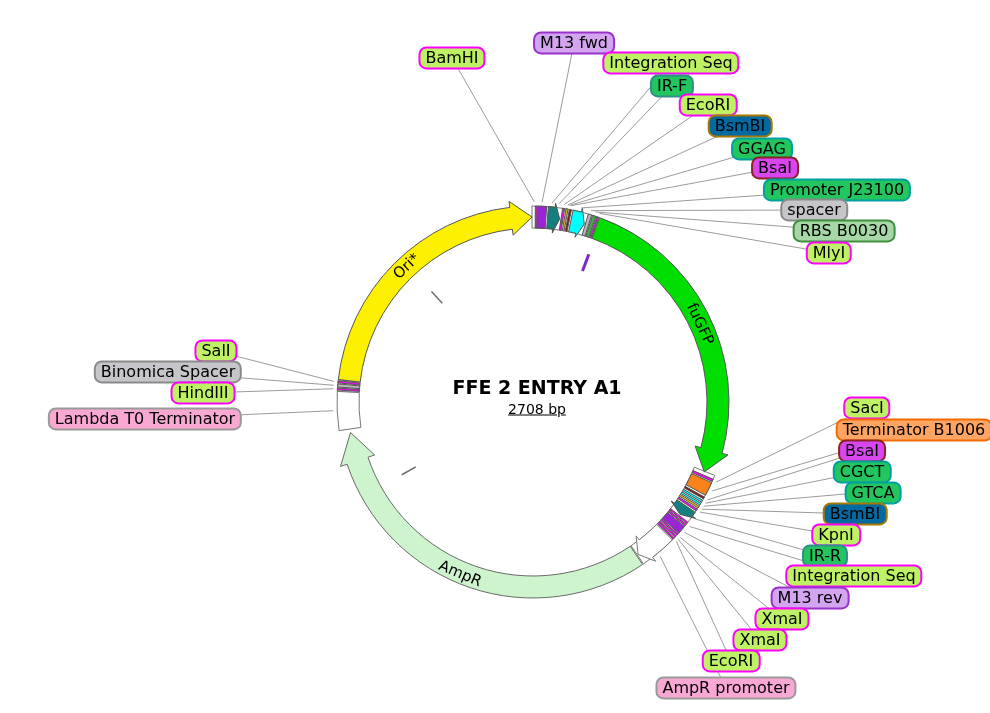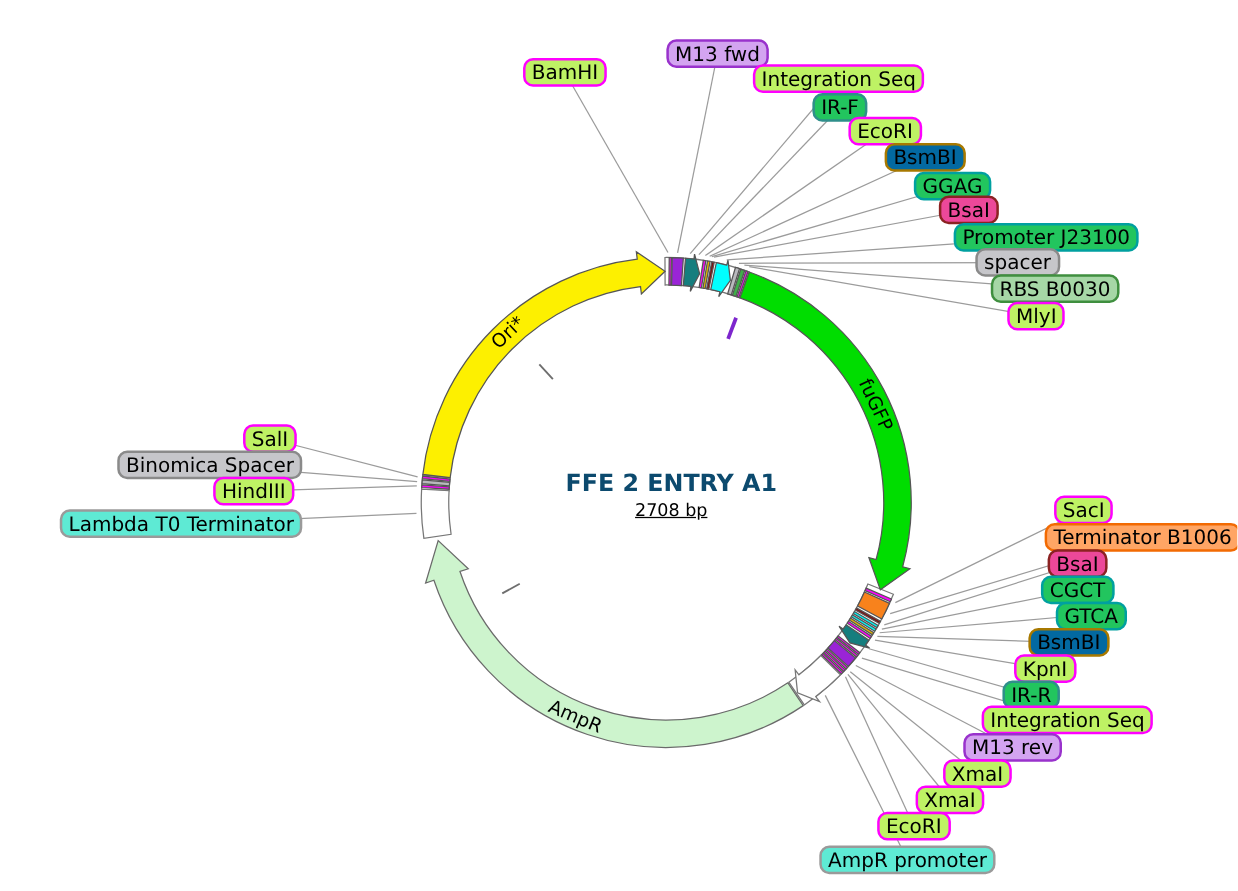--- a/index.html
+++ b/index.html
@@ -7,28 +7,28 @@
           font-family:"DejaVu Sans","Liberation Sans",sans-serif;}
   #map-svg{position:absolute;left:0;top:0;}
   .lbl{position:absolute;transform:translate(-50%,-50%);white-space:nowrap;
        font-size:16px;line-height:1.2;color:#000;padding:0 5px;border:2px solid;
        border-radius:8px;z-index:5;cursor:default;}
   .lbl-magenta{background:#bef264;border-color:#ff00ff;}
   .lbl-plum{background:#d3a4f0;border-color:#9932cc;}
   .lbl-teal{background:#22c55e;border-color:#2f8f8b;}
   .lbl-cyan{background:#22c55e;border-color:#00a0a0;}
   .lbl-gold{background:#0369a1;border-color:#a87900;text-align:right;}
-  .lbl-rosy{background:#ec4899;border-color:#8b2222;}
+  .lbl-rosy{background:#d946ef;border-color:#8b2222;}
   .lbl-gray{background:#c6c6ca;border-color:#8a8a8a;}
   .lbl-palegreen{background:#a6d7a6;border-color:#3f8f3f;}
   .lbl-orange{background:#ffa564;border-color:#f26a02;}
-  .lbl-white{background:#5eead4;border-color:#9a9a9a;}
+  .lbl-white{background:#f9a8d4;border-color:#9a9a9a;}
   #title-block{position:absolute;left:537px;top:396px;transform:translate(-50%,-50%);
                text-align:center;z-index:4;}
-  #plasmid-title{font-weight:bold;font-size:19px;color:#0c4a6e;}
+  #plasmid-title{font-weight:bold;font-size:19px;color:#000000;}
   #plasmid-size{font-size:14px;color:#000;margin-top:3px;text-decoration:underline;}
 </style>
 </head>
 <body>
 
 <div id="canvas">
   <svg id="map-svg" width="990" height="713" viewBox="0 0 990 713">
     <g id="g-leaders">
         <line x1="452" y1="58" x2="534.40" y2="202.00" stroke="#9b9b9b" stroke-width="1"></line>
         <line x1="574" y1="43" x2="542.07" y2="202.21" stroke="#9b9b9b" stroke-width="1"></line>

